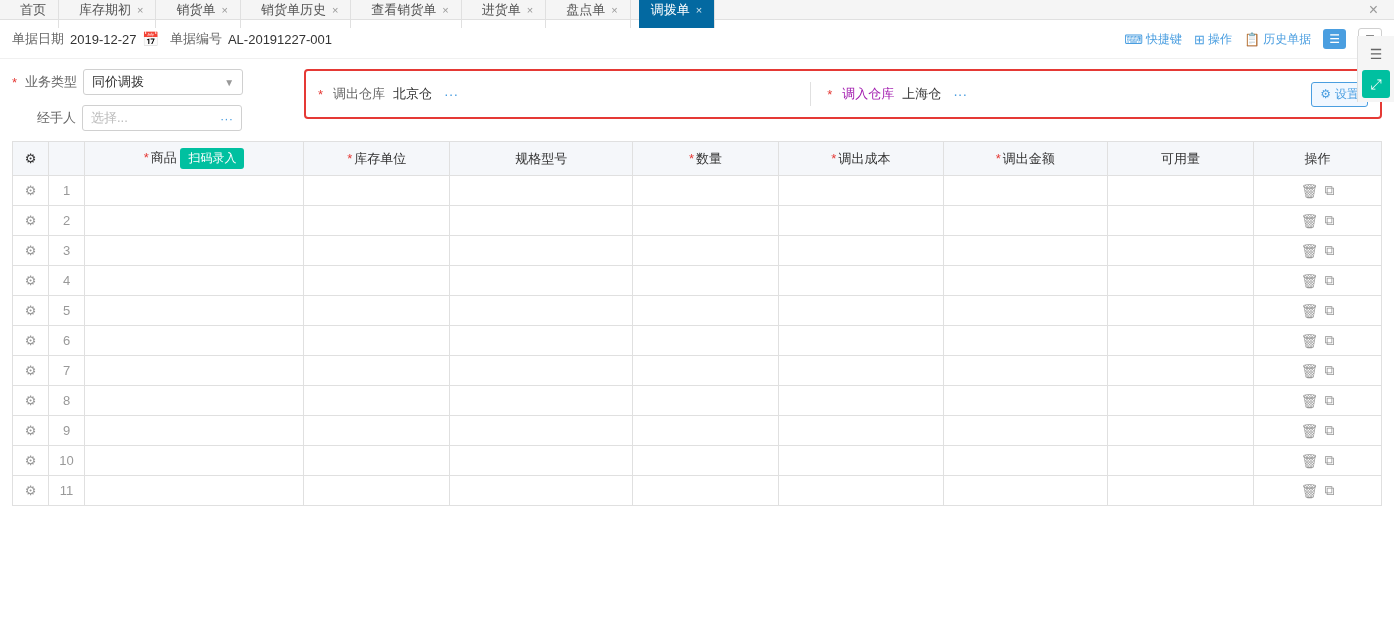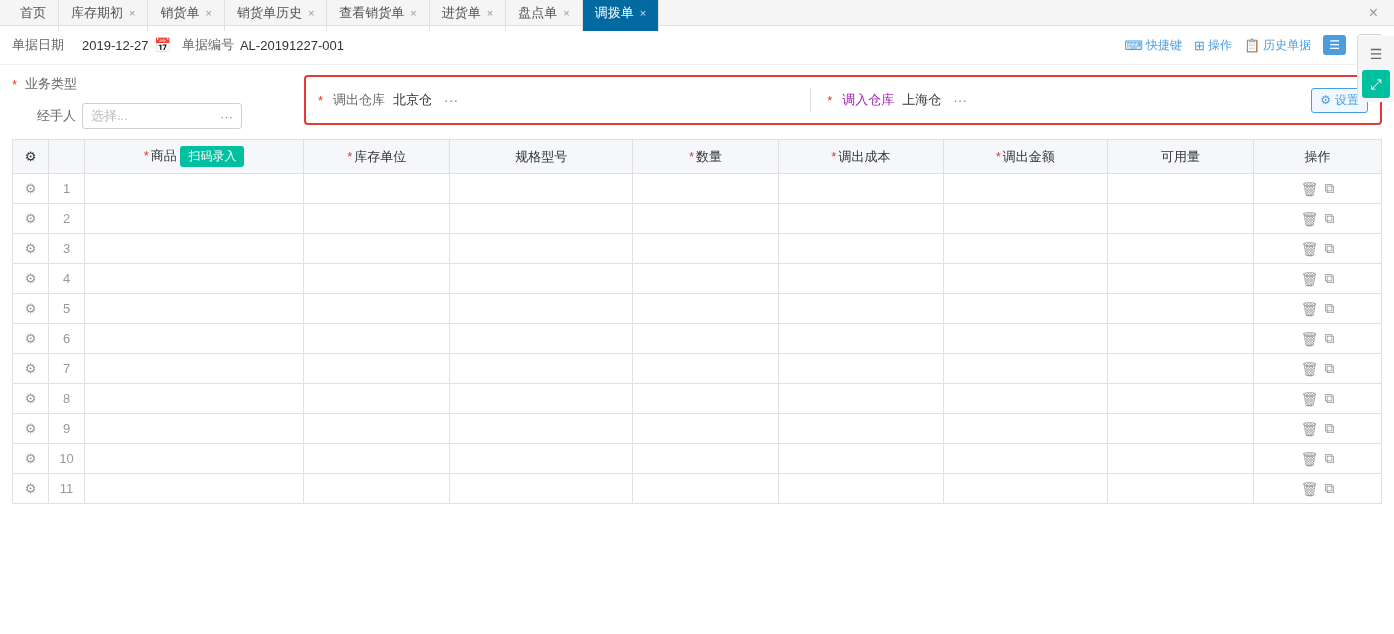--- a/index.html
+++ b/index.html
@@ -4,22 +4,23 @@
   <style>
     * { box-sizing: border-box; margin: 0; padding: 0; }
     body { font-family: 'Microsoft YaHei', Arial, sans-serif; font-size: 13px; background: #fff; color: #333; overflow: hidden; }
 
     
     .tab-bar {
       display: flex;
       align-items: center;
       border-bottom: 1px solid #e0e0e0;
       background: #f5f5f5;
-      height: 26px;
+      height: 20px;
       padding: 0 8px;
+      gap: 8px;
     }
     .tab-item {
       display: flex;
       align-items: center;
       padding: 0 12px;
       height: 36px;
       cursor: pointer;
       font-size: 13px;
       color: #555;
       border-right: 1px solid #e0e0e0;
@@ -313,21 +314,21 @@
   <div class="tab-item active">
     <span>调拨单</span>
     <span class="tab-close">×</span>
   </div>
   <div class="tab-bar-close">×</div>
 </div>
 
 <div class="toolbar">
   <div class="toolbar-field">
     <label>单据日期</label>
-    <span style="font-weight:500;margin-left:12px;">2019-12-27</span>
+    <span style="font-weight:500;">2019-12-27</span>
     <span style="color:#4a9ee0; cursor:pointer; font-size:14px;">📅</span>
   </div>
   <div class="toolbar-field">
     <label>单据编号</label>
     <span style="font-weight:500;">AL-20191227-001</span>
   </div>
   <div class="toolbar-right">
     <div class="toolbar-right-item">
       <span style="font-size:13px;">⌨</span>
       <span>快捷键</span>
@@ -348,20 +349,24 @@
     </button>
   </div>
 </div>
 
 <div class="form-area">
 
   <div class="form-left">
     <div class="form-row">
       <span class="required-star">*</span>
       <span class="form-label">业务类型</span>
+      <div class="form-select">
+        <span>同价调拨</span>
+        <span style="color:#999; font-size:10px;">▼</span>
+      </div>
     </div>
     <div class="form-row">
       <span style="min-width:6px;"></span>
       <span class="form-label">经手人</span>
       <div class="form-select">
         <span class="form-input-placeholder">选择...</span>
         <span style="color:#4a9ee0;">···</span>
       </div>
     </div>
   </div>

